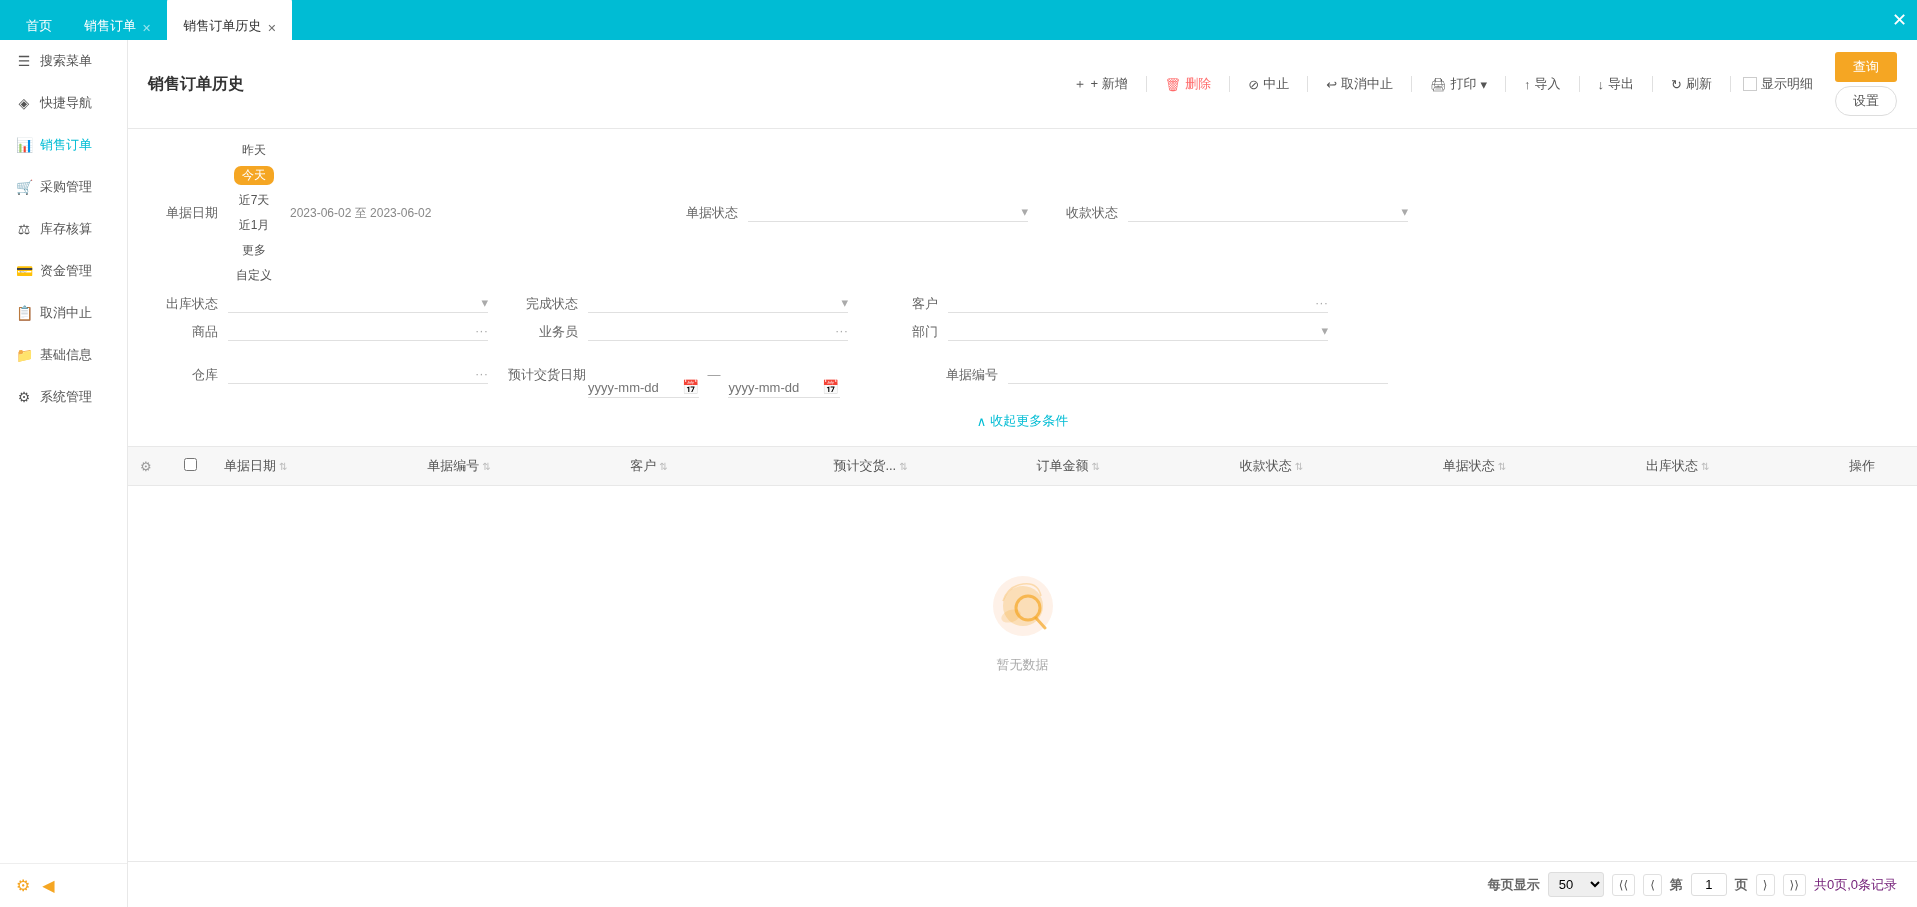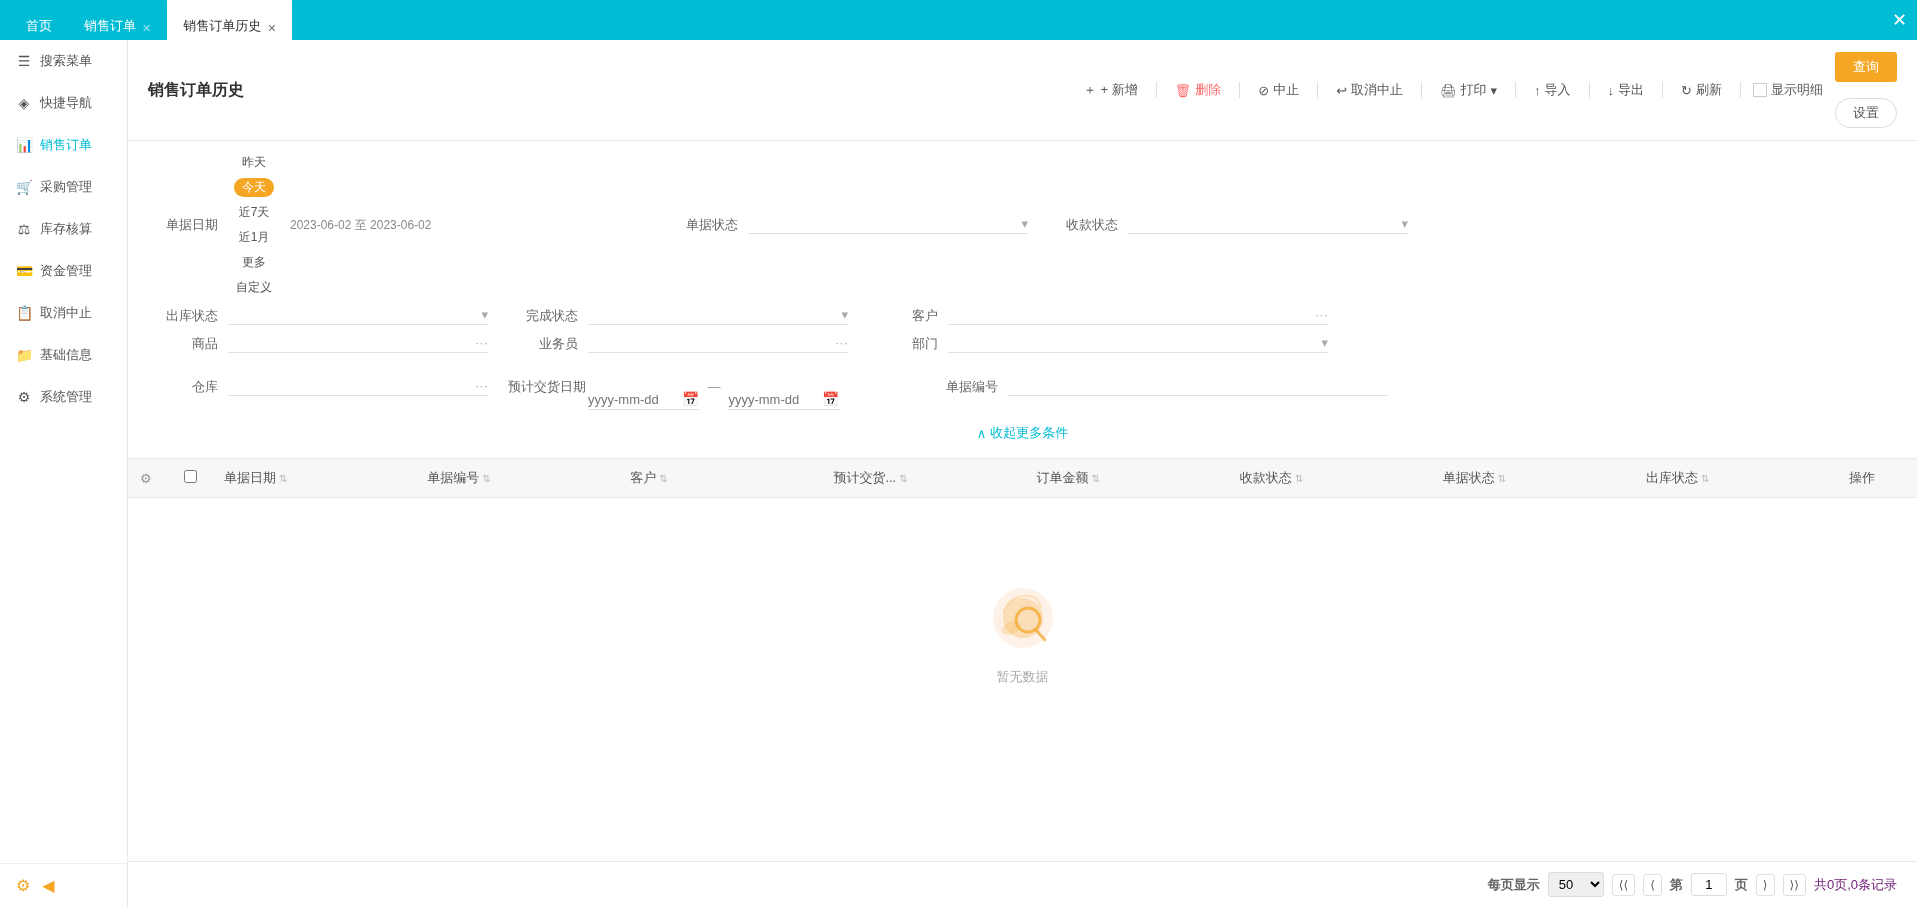--- a/index.html
+++ b/index.html
@@ -44,21 +44,21 @@
     .filter-row { display: flex; align-items: center; margin-bottom: 10px; gap: 0; }
     .filter-row:last-child { margin-bottom: 0; }
     .filter-label { width: 80px; color: #666; flex-shrink: 0; text-align: right; padding-right: 10px; }
     .filter-input-wrap { display: flex; align-items: center; flex: 1; max-width: 380px; border-bottom: 1px solid #e0e0e0; padding-bottom: 2px; }
     .filter-input { border: none; outline: none; color: #333; font-size: 13px; background: transparent; width: 100%; }
     .filter-select-wrap { display: flex; align-items: center; flex: 1; max-width: 380px; border-bottom: 1px solid #e0e0e0; padding-bottom: 2px; cursor: pointer; }
     .filter-select-wrap .chevron { color: #aaa; margin-left: auto; }
     .filter-dots { color: #aaa; cursor: pointer; margin-left: 6px; }
     .date-tags { display: flex; align-items: center; gap: 6px; flex-direction: column; }
     .date-tag { padding: 1px 8px; border-radius: 10px; cursor: pointer; font-size: 12px; color: #555; }
-    .date-tag.active { background: #f5a623; color: #fff; border-radius: 14px; }
+    .date-tag.active { background: #f5a623; color: #fff; border-radius: 7px; }
     .date-range { color: #888; font-size: 12px; margin-left: 4px; }
     .collapse-more { display: flex; align-items: center; justify-content: center; padding: 4px 0; cursor: pointer; color: #00bcd4; font-size: 13px; gap: 4px; }
     .date-input-wrap { display: flex; align-items: center; gap: 4px; flex: 1; }
     .date-field { display: flex; align-items: center; gap: 4px; border-bottom: 1px solid #e0e0e0; padding-bottom: 2px; margin-top: 28px; }
     .date-field input { border: none; outline: none; font-size: 13px; background: transparent; color: #999; width: 90px; }
     .calendar-icon { color: #ccc; font-size: 14px; cursor: pointer; }
     .dash { color: #999; margin: 0 4px; }
 
     
     .table-wrap { flex: 1; overflow: auto; background: #fff; margin: 0; }
@@ -198,21 +198,21 @@
         <div class="toolbar-divider"></div>
         <div class="toolbar-btn">
           <span>↻</span>
           <span>刷新</span>
         </div>
         <div class="toolbar-divider"></div>
         <div class="display-toggle">
           <span class="checkbox-display"></span>
           <span>显示明细</span>
         </div>
-        <div style="display:flex; flex-direction:column; gap:16px;">
+        <div style="margin-left: 10px; display:flex; flex-direction:column; gap:4px;">
           <button class="btn-query">查询</button>
           <button class="btn-settings">设置</button>
         </div>
       </div>
     </div>
 
     <div class="filter-area">
 
       <div class="filter-row">
         <span class="filter-label">单据日期</span>

